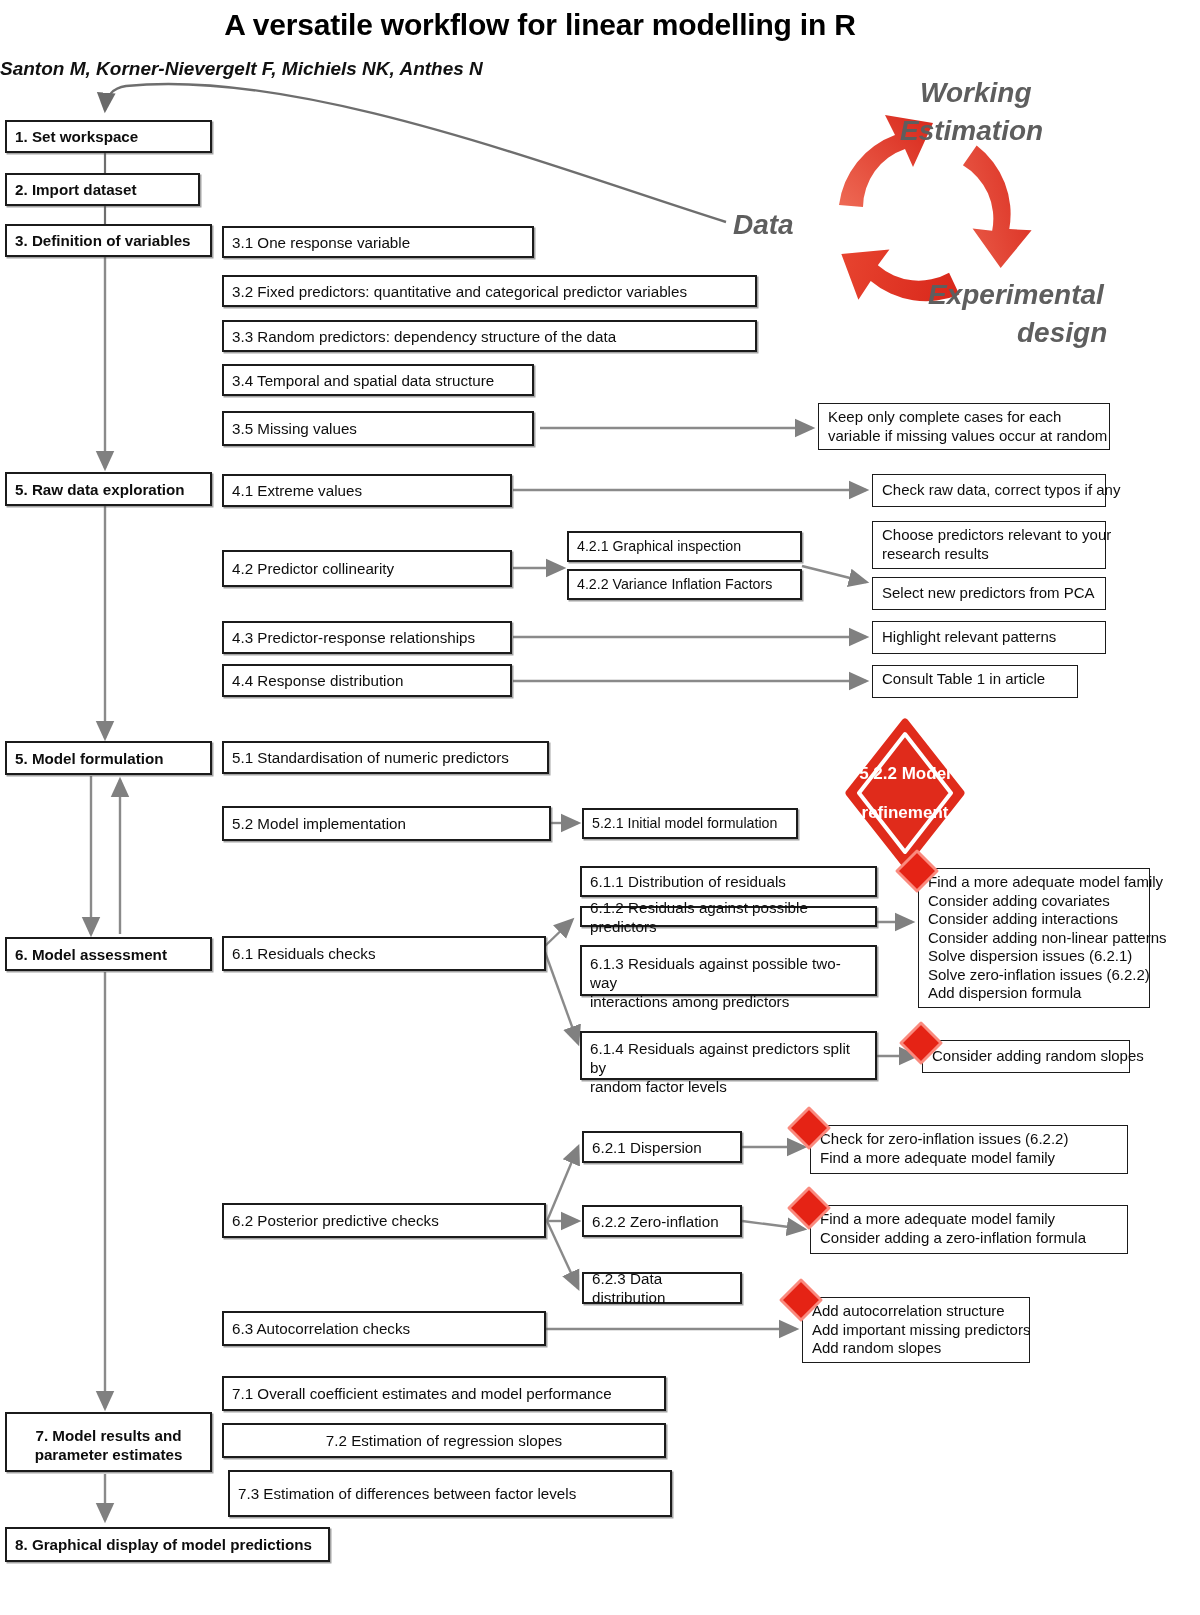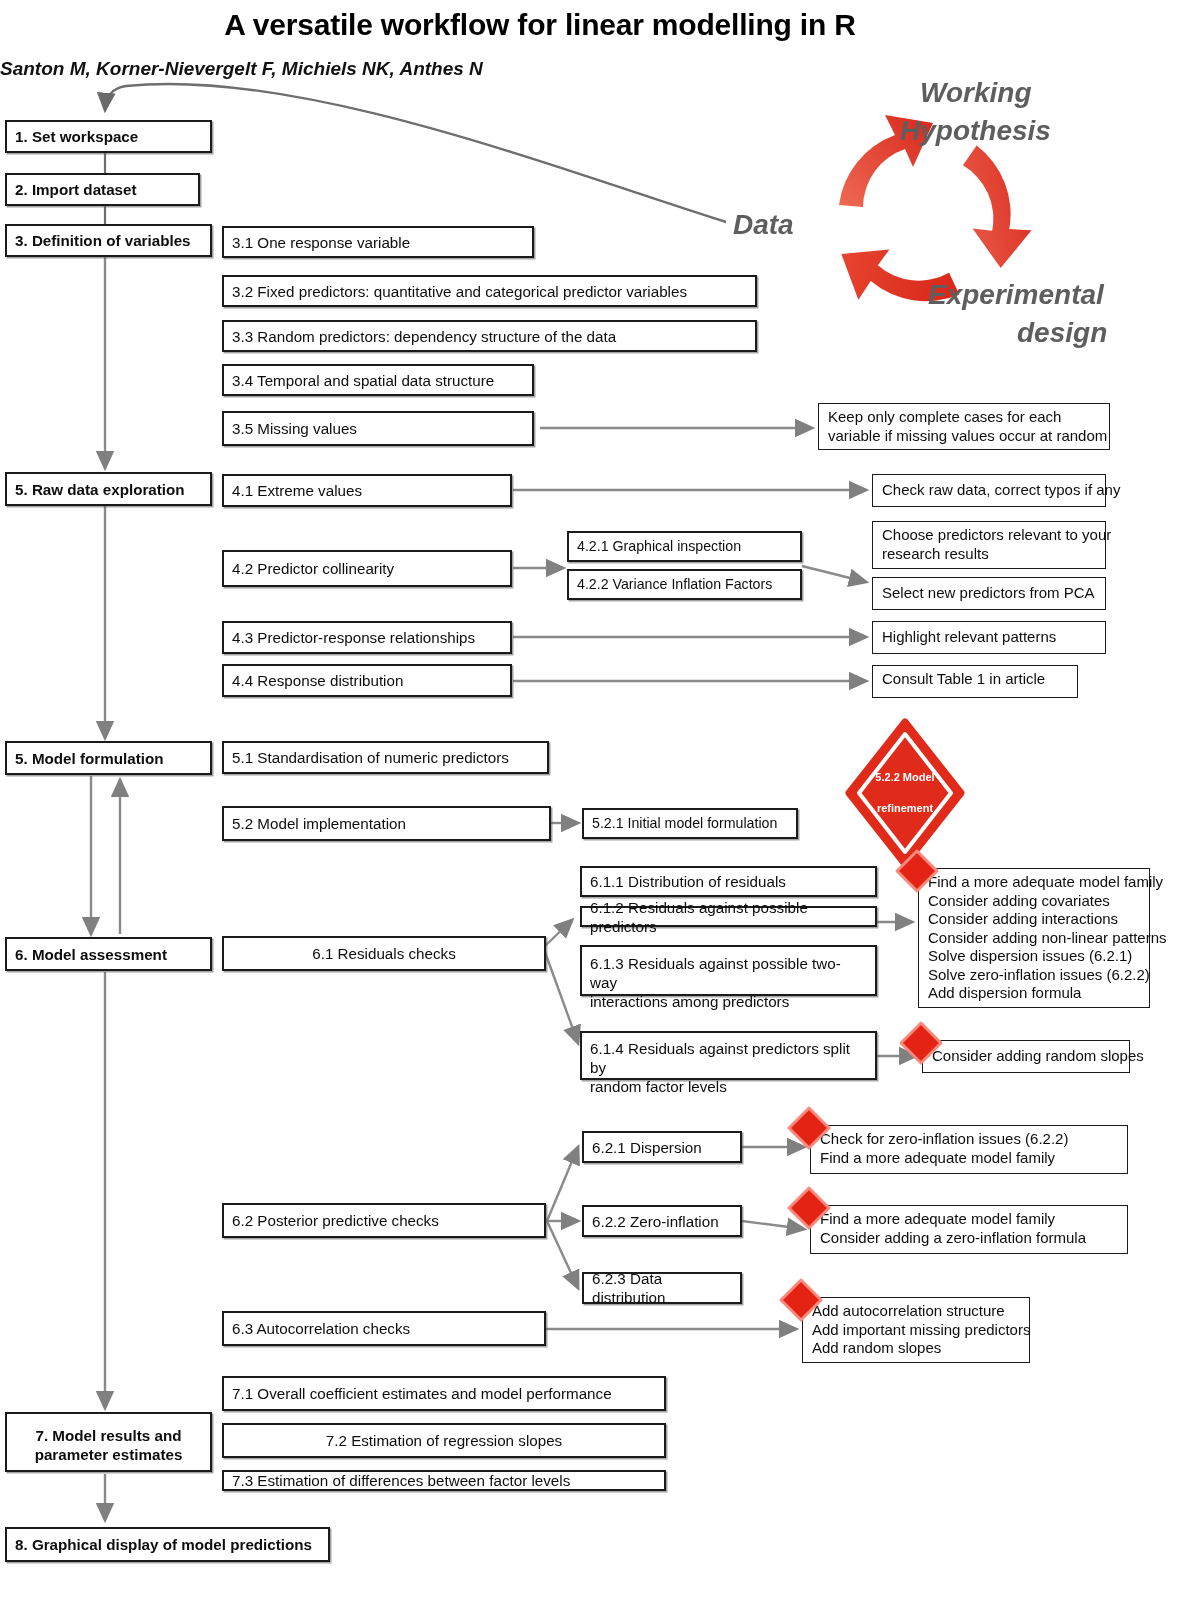--- a/index.html
+++ b/index.html
@@ -27,21 +27,21 @@
   .lst .ln{display:block;white-space:nowrap;}
 
   svg.lay{position:absolute;left:0;top:0;width:1200px;height:1615px;pointer-events:none;}
 
   .cyc-lbl{position:absolute;font-style:italic;font-weight:bold;color:#5e5e5e;
            font-size:28px;line-height:1.08;}
 
   .diamond{position:absolute;}
   .diamond .dtxt{position:absolute;left:0;top:0;width:100%;height:100%;
       display:flex;flex-direction:column;align-items:center;justify-content:center;
-      color:#fff;font-weight:bold;font-size:11px;line-height:1.25;text-align:center;gap:17px;}
+      color:#fff;font-weight:bold;font-size:17px;line-height:1.25;text-align:center;gap:17px;}
   .diamond .dtxt .ln{display:block;}
 
   .minidia{position:absolute;}
 </style>
 </head>
 <body>
 
 <div id="stage">
 
   <svg class="lay" viewBox="0 0 1200 1615">
@@ -129,21 +129,21 @@
                  A 62,62 0 0 0 -62,-8 z" fill="url(#gB)"></path>
       </g>
       <g transform="rotate(240)">
         <path d="M -86,-10 A 86,86 0 0 1 -30,-80 L -40,-100 L 8,-92 L -12,-48 L -20,-66
                  A 62,62 0 0 0 -62,-8 z" fill="url(#gC)"></path>
       </g>
     </g>
   </svg>
 
   <div class="cyc-lbl" style="left:920px;top:78px;">Working</div>
-  <div class="cyc-lbl" style="left:900px;top:116px;">Hypothesis</div>
+  <div class="cyc-lbl" style="left:900px;top:116px;">Estimation</div>
   <div class="cyc-lbl" style="left:733px;top:210px;">Data</div>
   <div class="cyc-lbl" style="left:928px;top:280px;">Experimental</div>
   <div class="cyc-lbl" style="left:1017px;top:318px;">design</div>
 
   <div class="bx b mainstep" style="left:5px;top:120px;width:207px;height:33px;">
     <span class="ln">1. Set workspace</span>
   </div>
   <div class="bx b mainstep" style="left:5px;top:173px;width:195px;height:33px;">
     <span class="ln">2. Import dataset</span>
   </div>
@@ -239,21 +239,21 @@
     <svg width="120" height="150" viewBox="0 0 120 150">
       <path d="M 60,4 L 116,75 L 60,146 L 4,75 Z" fill="#E02B1B" stroke="#E02B1B" stroke-width="7" stroke-linejoin="round"></path>
       <path d="M 60,16 L 106,75 L 60,134 L 14,75 Z" fill="#E02B1B" stroke="#FFFFFF" stroke-width="4" stroke-linejoin="round"></path>
     </svg>
     <div class="dtxt">
       <span class="ln">5.2.2 Model</span>
       <span class="ln">refinement</span>
     </div>
   </div>
 
-  <div class="bx" style="left:222px;top:936px;width:324px;height:35px;justify-content:center;">
+  <div class="bx" style="left:222px;top:936px;width:324px;height:35px;">
     <span class="ln">6.1 Residuals checks</span>
   </div>
   <div class="bx" style="left:580px;top:866px;width:297px;height:31px;">
     <span class="ln">6.1.1 Distribution of residuals</span>
   </div>
   <div class="bx" style="left:580px;top:906px;width:297px;height:21px;">
     <span class="ln">6.1.2 Residuals against possible predictors</span>
   </div>
   <div class="bx ml" style="left:580px;top:945px;width:297px;height:51px;padding-top:7px;">
     <span class="ln">6.1.3 Residuals against possible two-way</span>
@@ -324,17 +324,17 @@
   <svg class="minidia" style="left:778px;top:1277px;width:46px;height:46px;" viewBox="0 0 46 46">
     <path d="M 23,3 L 43,23 L 23,43 L 3,23 Z" fill="#E52315" stroke="#FA8A7E" stroke-width="3" stroke-linejoin="round"></path>
   </svg>
 
   <div class="bx" style="left:222px;top:1376px;width:444px;height:35px;">
     <span class="ln">7.1 Overall coefficient estimates and model performance</span>
   </div>
   <div class="bx" style="left:222px;top:1423px;width:444px;height:35px;justify-content:center;">
     <span class="ln">7.2 Estimation of regression slopes</span>
   </div>
-  <div class="bx" style="left:222px;top:1470px;width:444px;height:21px;">
+  <div class="bx" style="left:228px;top:1470px;width:444px;height:47px;">
     <span class="ln">7.3 Estimation of differences between factor levels</span>
   </div>
 
 </div>
 
 </body></html>

